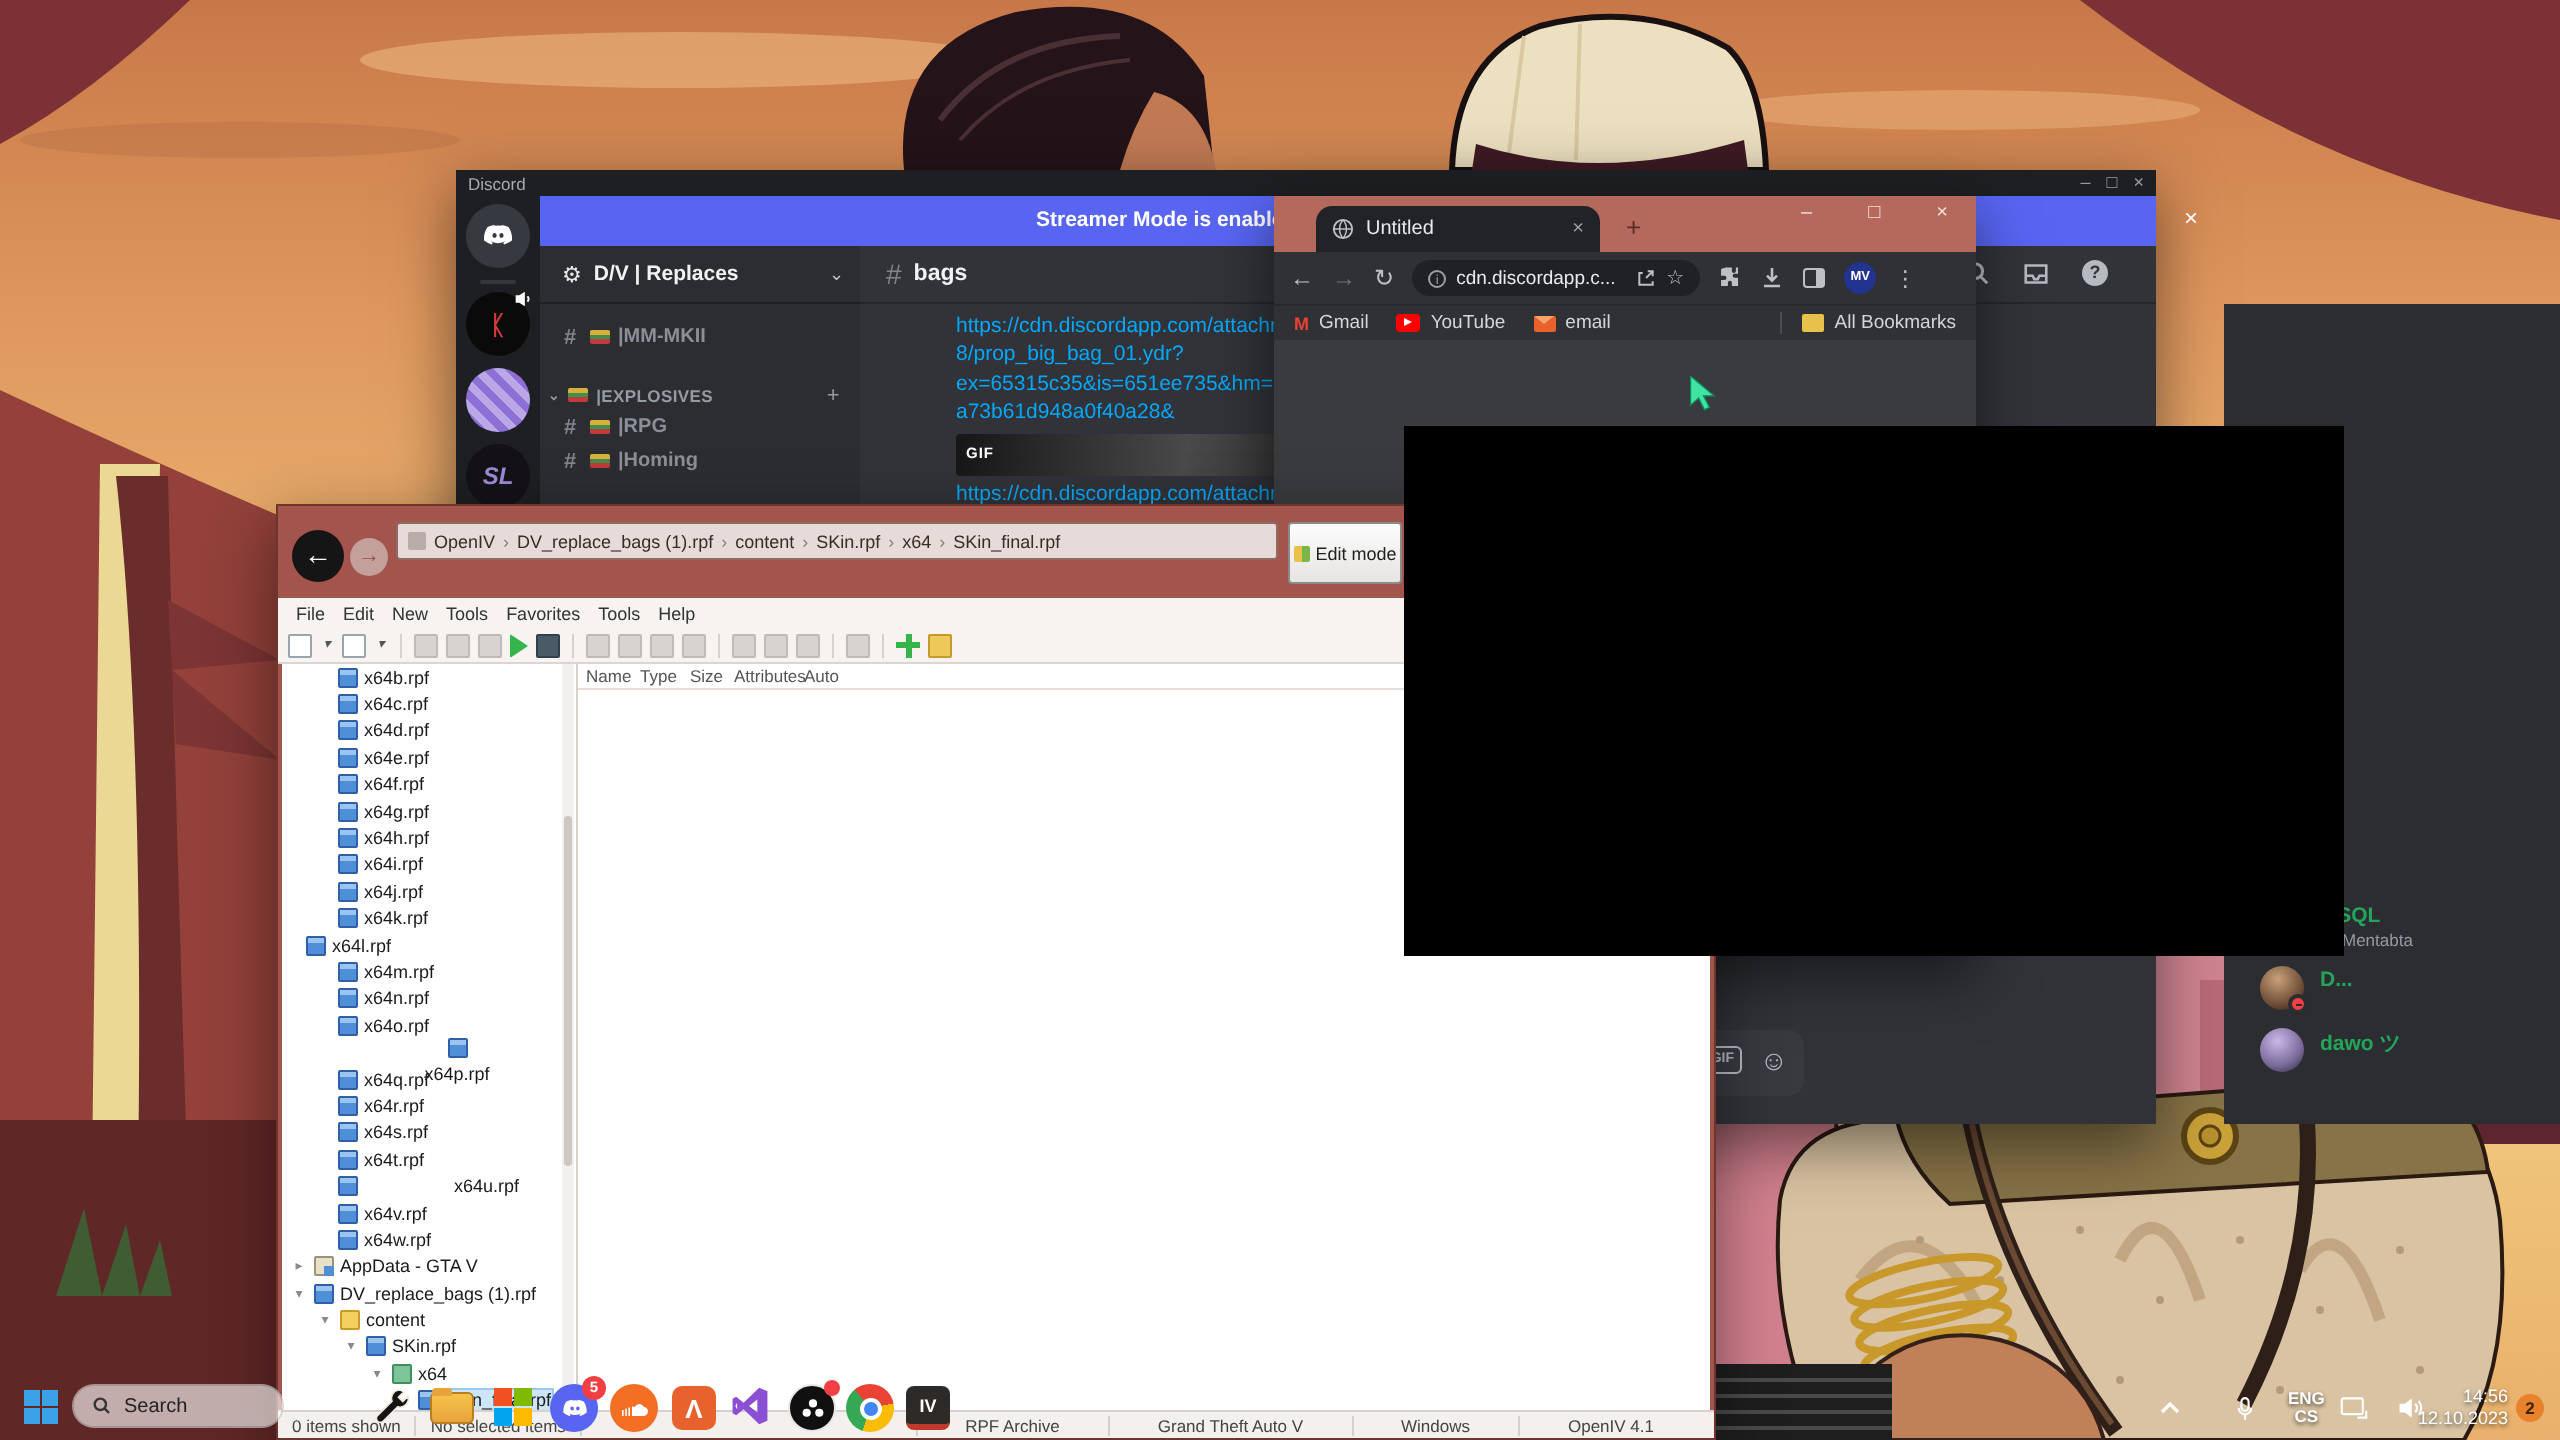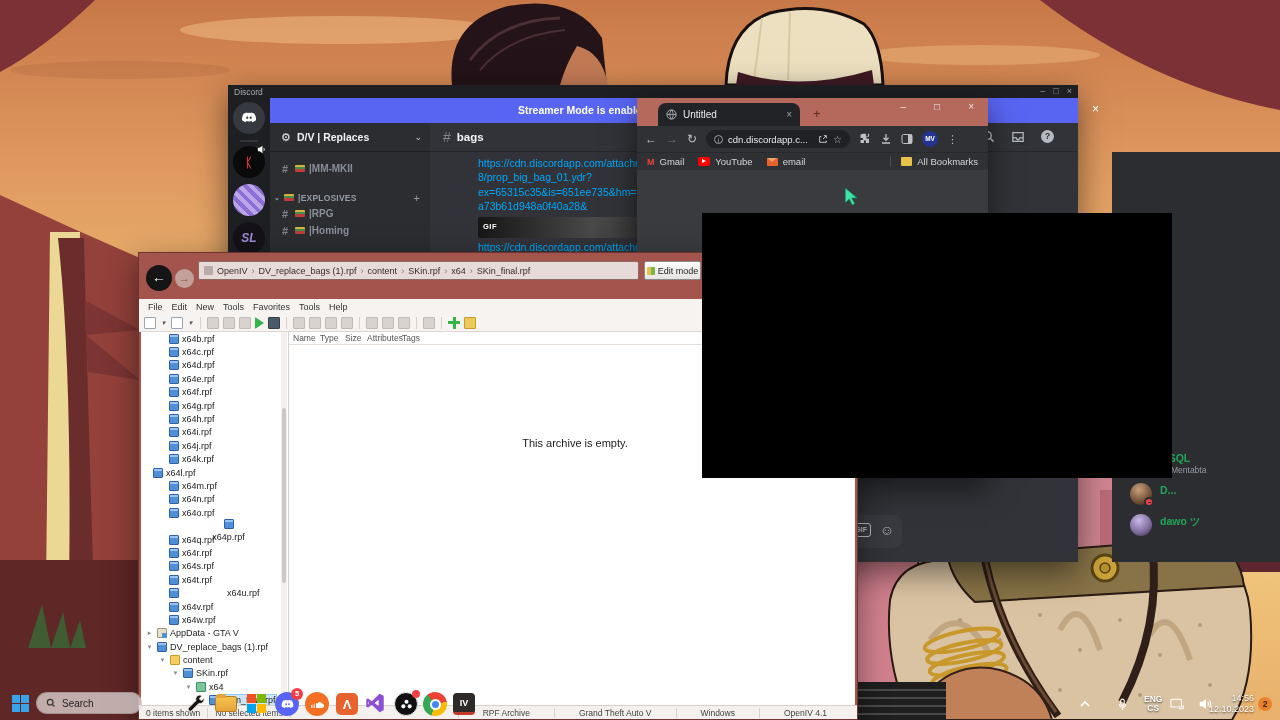--- a/index.html
+++ b/index.html
@@ -96,21 +96,21 @@
   
   .openiv{position:absolute;left:138px;top:252px;width:720px;height:468px;background:var(--openivframe,#a3544c);
     box-shadow:0 10px 30px rgba(0,0,0,.45);border:1px solid #6e352f;}
   .oi-titlebar{position:absolute;left:0;top:0;right:0;height:46px;}
   .oi-back{position:absolute;left:7px;top:12px;width:26px;height:26px;border-radius:50%;background:#151515;color:#fff;font-size:14px;text-align:center;line-height:25px;}
   .oi-fwd{position:absolute;left:36px;top:16px;width:19px;height:19px;border-radius:50%;background:#c3a099;color:#8d5047;font-size:11px;text-align:center;line-height:18px;}
   .oi-crumbbar{position:absolute;left:59px;top:8px;width:441px;height:19px;background:#e6dbd8;border:1px solid #8f6a63;border-radius:2px;display:flex;align-items:center;padding:0 5px;gap:4px;overflow:hidden;}
   .crumb{color:#3a2a28;font-size:9px;white-space:nowrap;}
   .crumb-sep{color:#8a7a76;font-size:9px;}
   .crumb-ico{width:9px;height:9px;background:#b9aca8;border-radius:1px;flex:0 0 auto;}
-  .oi-edit{position:absolute;left:505px;top:8px;width:57px;height:19px;background:linear-gradient(#fdfdfd,#e6e4e2);border:1px solid #8a8a8a;border-radius:2px;display:flex;align-items:center;justify-content:center;gap:3px;font-size:9px;color:#222;}
+  .oi-edit{position:absolute;left:505px;top:8px;width:57px;height:31px;background:linear-gradient(#fdfdfd,#e6e4e2);border:1px solid #8a8a8a;border-radius:2px;display:flex;align-items:center;justify-content:center;gap:3px;font-size:9px;color:#222;}
   .oi-edit-ic{width:8px;height:8px;background:conic-gradient(#7ab648 0 50%,#e8c14a 50% 100%);border-radius:1px;}
   .oi-menubar{position:absolute;left:0;top:46px;right:0;height:15px;background:#f6f3f1;display:flex;align-items:center;gap:9px;padding-left:9px;}
   .menu-item{font-size:9px;color:#333;}
   .oi-toolbar{position:absolute;left:0;top:61px;right:0;height:18px;background:#f6f3f1;border-bottom:1px solid #ddd5d1;display:flex;align-items:center;gap:4px;padding-left:5px;}
   .tbi{width:12px;height:12px;border-radius:1px;}
   .tbi-doc{background:#fff;border:1px solid #9aa4ad;}
   .tbi-caret{width:7px;height:12px;color:#555;font-size:7px;line-height:12px;text-align:center;}
   .tbi-gray{background:#cfc9c4;border:1px solid #b0a8a2;opacity:.75;}
   .tbi-play{width:0;height:0;border-left:9px solid #35b44a;border-top:6px solid transparent;border-bottom:6px solid transparent;background:none;}
   .tbi-dark{background:#4a5a66;border:1px solid #31404b;}
@@ -608,23 +608,22 @@
         <div class="tscroll">
             <div class="tthumb"></div>
           </div>
       </div>
       <div class="oi-list">
         <div class="list-headers">
             <span class="colh" style="left: 4px;">Name</span>
             <span class="colh" style="left: 31px;">Type</span>
             <span class="colh" style="left: 56px;">Size</span>
             <span class="colh" style="left: 78px;">Attributes</span>
-            <span class="colh" style="left: 113px;">Tags</span>
-          </div>
-        <div class="empty-msg">This archive is empty.</div>
+            <span class="colh" style="left: 113px;">Auto</span>
+          </div>
       </div>
     </div>
     <div class="oi-status">
       <div class="st-left" id="status-left">
           <span class="st-seg">0 items shown</span>
           <span class="st-seg">No selected items</span>
         </div>
       <div class="st-right" id="status-right">
           <span class="st-rseg">RPF Archive</span>
           <span class="st-rseg">Grand Theft Auto V</span>

